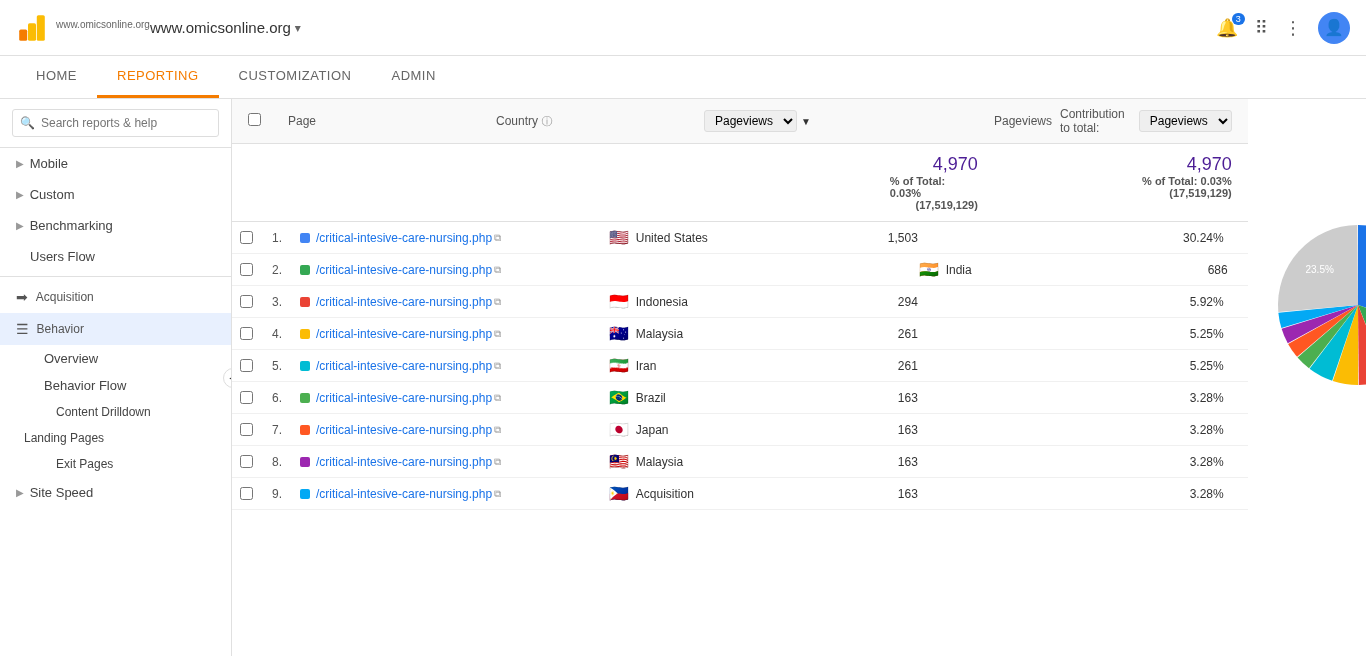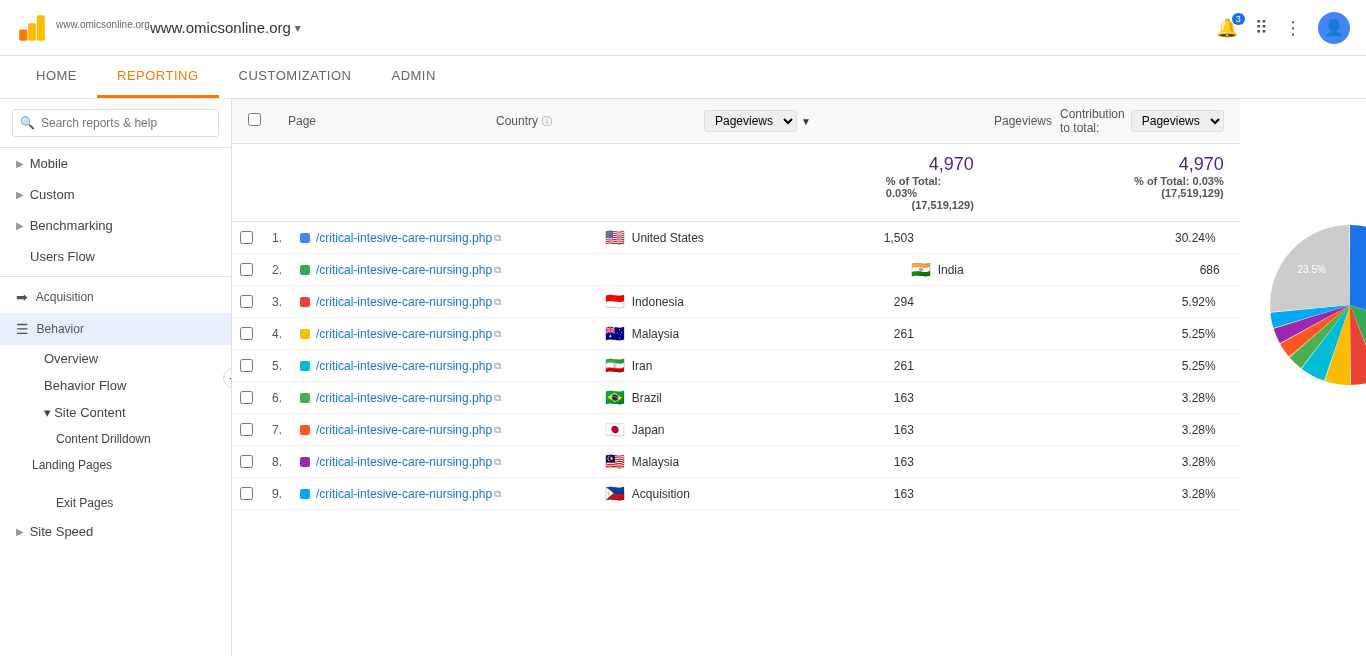--- a/index.html
+++ b/index.html
@@ -327,21 +327,21 @@
     .table-container {
       display: flex;
     }
     .table-main {
       flex: 1;
     }
 
     .contribution-header {
       display: flex;
       align-items: center;
-      gap: 6px;
+      gap: 14px;
     }
     .contribution-select {
       padding: 2px 6px;
       border: 1px solid #ddd;
       border-radius: 3px;
       font-size: 12px;
     }
   </style>
 </head>
 <body>
@@ -415,25 +415,24 @@
       <span>Acquisition</span>
     </div>
 
     <div class="sidebar-section" style="background:#e8f0fe;">
       <span class="section-icon">☰</span>
       <span style="font-weight:500;">Behavior</span>
     </div>
 
     <div class="sidebar-sub-subsection">Overview</div>
     <div class="sidebar-sub-subsection">Behavior Flow</div>
-    <div class="sidebar-sub-subsection">▾ Site Content</div>
 
     <div class="sidebar-sub-subsection" style="padding-left:56px;font-size:12px;">Content Drilldown</div>
-    <div class="sidebar-sub-subsection" style="padding-left:32px;font-size:12px;">Landing Pages</div>
-    <div class="sidebar-sub-subsection" style="padding-left:56px;font-size:12px;margin-top:12px;">Exit Pages</div>
+    <div class="sidebar-sub-subsection" style="padding-left:24px;font-size:12px;">Landing Pages</div>
+    <div class="sidebar-sub-subsection" style="padding-left:56px;font-size:12px;">Exit Pages</div>
 
     <div class="sidebar-item">
       <span class="arrow">▶</span>
       <span>Site Speed</span>
     </div>
   </div>
 
   <div class="content-area">
     <div class="table-container">
       <div class="table-main">

